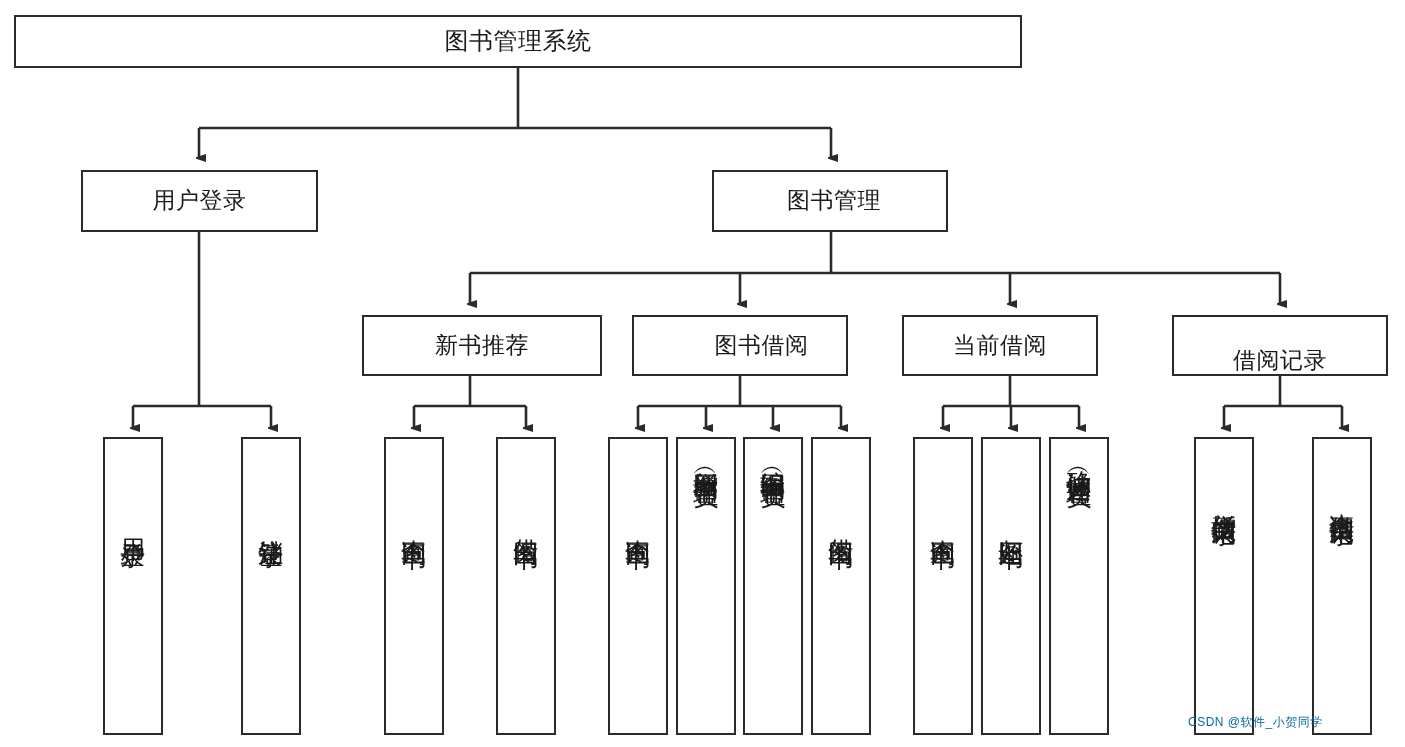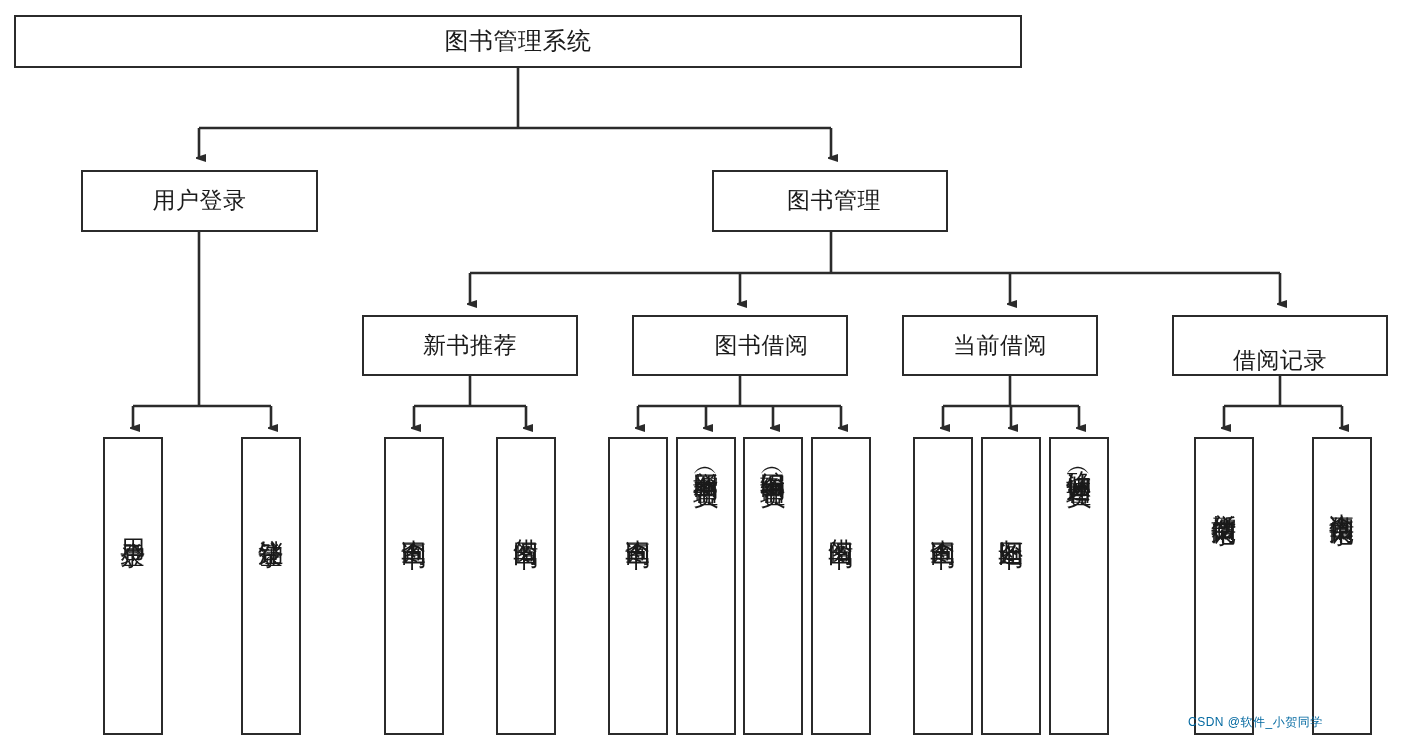--- a/index.html
+++ b/index.html
@@ -137,21 +137,21 @@
     <span class="node-label">图书管理系统</span>
   </div>
 
   <div class="node horizontal" style="left:81px; top:170px; width:237px; height:62px;">
     <span class="node-label">用户登录</span>
   </div>
   <div class="node horizontal" style="left:712px; top:170px; width:236px; height:62px;padding-left:8px;">
     <span class="node-label">图书管理</span>
   </div>
 
-  <div class="node horizontal" style="left:362px; top:315px; width:216px; height:61px;">
+  <div class="node horizontal" style="left:362px; top:315px; width:240px; height:61px;">
     <span class="node-label">新书推荐</span>
   </div>
   <div class="node horizontal" style="left:632px; top:315px; width:216px; height:61px;padding-left:43px;">
     <span class="node-label">图书借阅</span>
   </div>
   <div class="node horizontal" style="left:902px; top:315px; width:196px; height:61px;">
     <span class="node-label">当前借阅</span>
   </div>
   <div class="node horizontal" style="left:1172px; top:315px; width:216px; height:61px;align-items:flex-end;">
     <span class="node-label">借阅记录</span>

